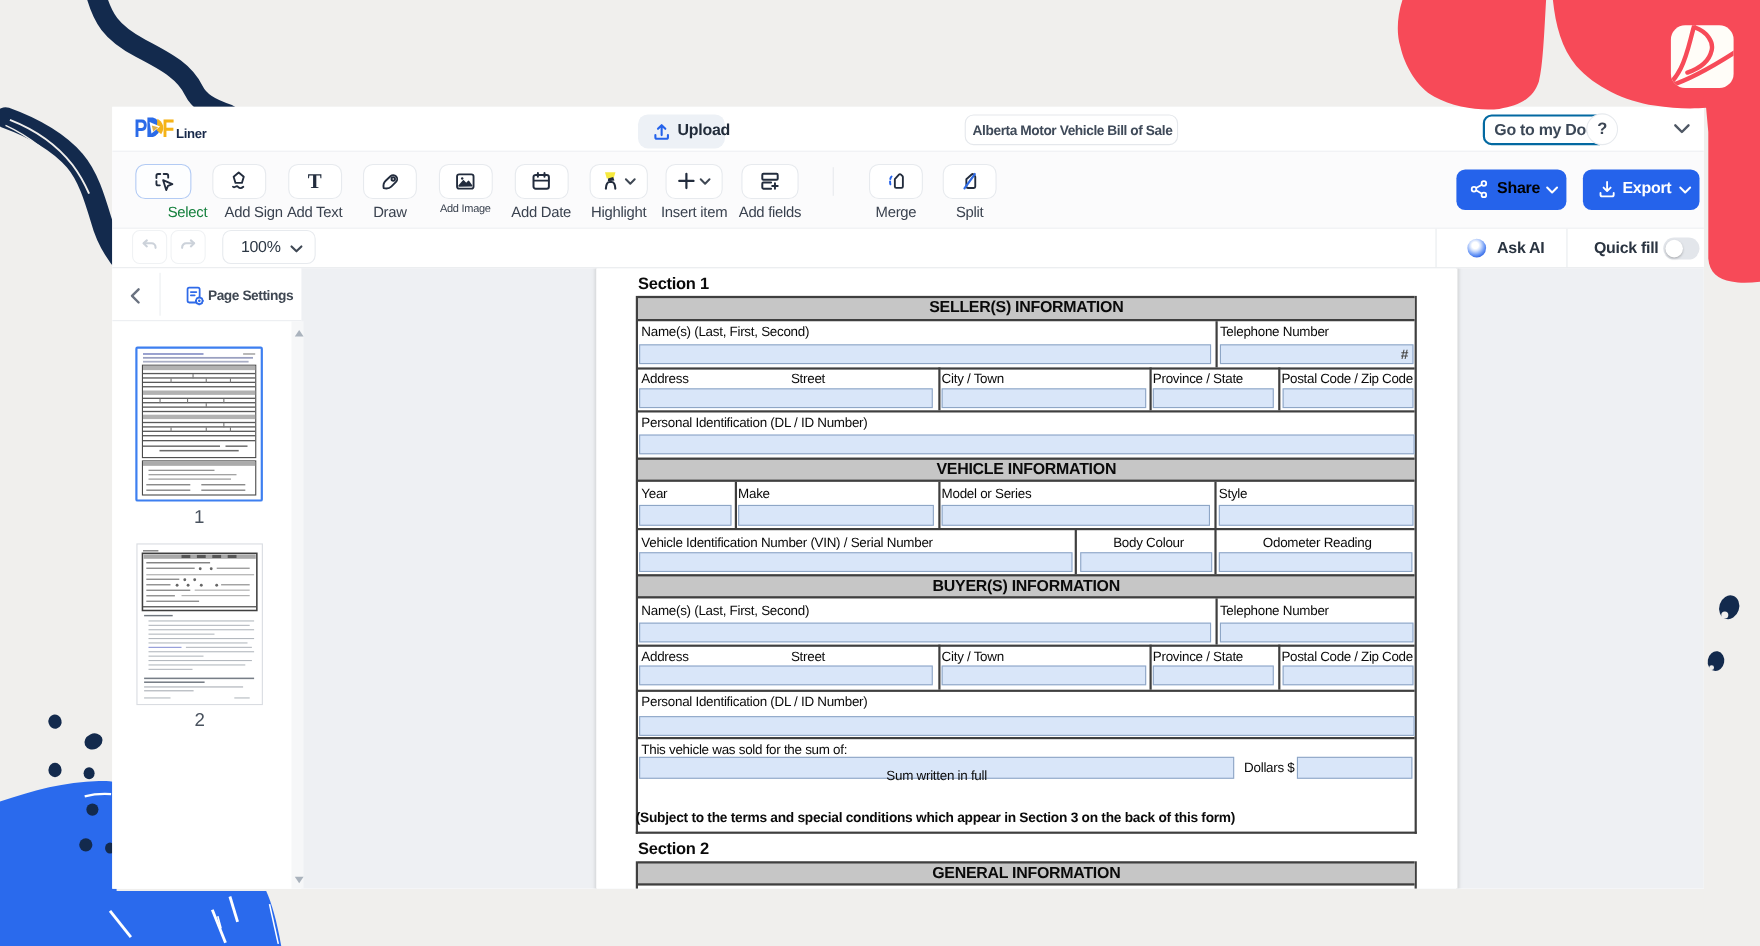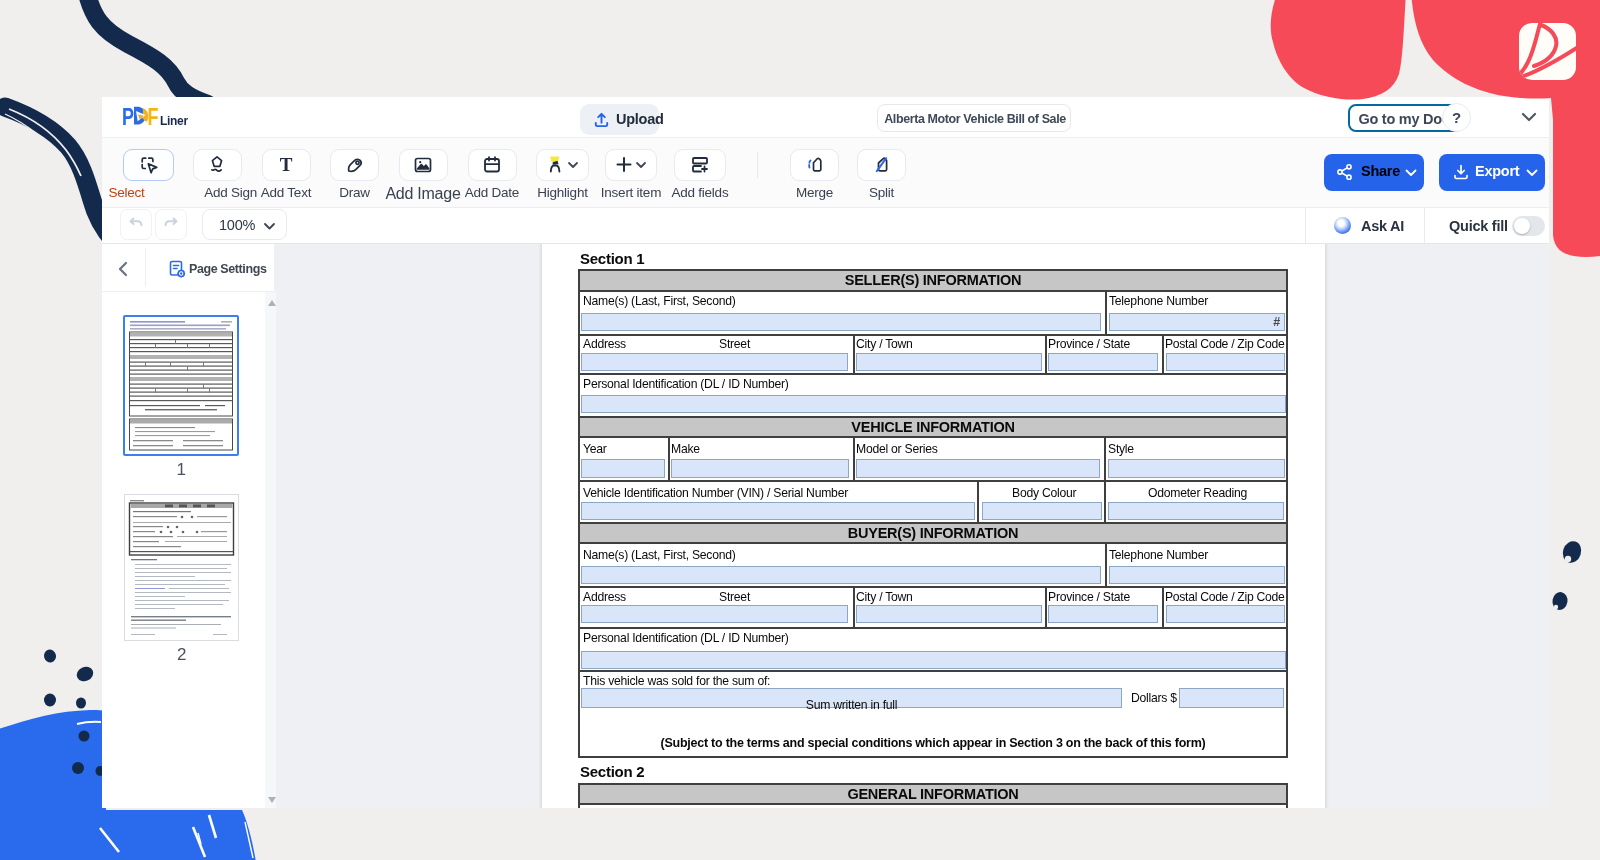--- a/index.html
+++ b/index.html
@@ -129,21 +129,21 @@
         <div class="f" style="left:586px;top:335.5px;width:119px;height:18.5px;"></div>
 
         <div class="l" style="left:3px;top:362.5px;">Personal Identification (DL / ID Number)</div>
         <div class="f" style="left:1px;top:381.5px;width:705px;height:18px;"></div>
 
         <div class="l" style="left:3px;top:405.5px;">This vehicle was sold for the sum of:</div>
         <div class="f" style="left:1px;top:418.5px;width:541px;height:20px;"></div>
         <div class="l" style="left:551px;top:423px;">Dollars $</div>
         <div class="f" style="left:599px;top:418.5px;width:105px;height:20px;"></div>
         <div class="l" style="left:1px;top:430px;width:541px;text-align:center;">Sum written in full</div>
-        <div class="l" style="left:-2px;top:467.5px;width:710px;text-align:center;font-weight:bold;font-size:12.5px;">(Subject to the terms and special conditions which appear in Section 3 on the back of this form)</div>
+        <div class="l" style="left:-2px;top:467.5px;width:710px;text-align:left;font-weight:bold;font-size:12.5px;">(Subject to the terms and special conditions which appear in Section 3 on the back of this form)</div>
       </div>
       <div class="abs" style="left:38px;top:522.5px;font-size:15px;font-weight:bold;">Section 2</div>
 
       <div class="abs" style="left:36px;top:542px;width:710px;height:31px;border-left:2px solid #3f3f3f;border-right:2px solid #3f3f3f;">
         <div class="h" style="top:0;">GENERAL INFORMATION</div>
       </div>
     </div>
   </div>
 
   <div class="abs" style="left:20px;top:7px;width:66px;height:26px;">
@@ -180,21 +180,21 @@
   <svg width="16" height="10" viewBox="0 0 16 10" style="position:absolute;left:1419px;top:15px" fill="none" stroke="#4f5865" stroke-width="2.2" stroke-linecap="round" stroke-linejoin="round">
       <path d="M2,2 l6,6 6,-6"></path>
     </svg>
 
   <div class="btn" style="left:21px;top:51.5px;width:51px;height:32.5px;border-color:#b3cbf4;background:#fdfeff;">
     <svg width="22" height="22" viewBox="0 0 22 22" style="margin:4px auto 0" fill="none" stroke="#222c3d" stroke-width="1.7" stroke-linecap="round" stroke-linejoin="round">
       <path d="M4.2,7.8 V5.7 a1.5,1.5 0 0 1 1.5,-1.5 h2 M10.8,4.2 h2.6 a1.5,1.5 0 0 1 1.5,1.5 v1.8 M4.2,10.6 v2.4 a1.5,1.5 0 0 0 1.5,1.5 h1.6"></path>
       <path d="M10.3,9.8 l8.4,3.6 -4,1.5 -1.6,3.9 z"></path>
     </svg>
   </div>
-  <div class="abs" style="left:6.5px;top:88px;width:80px;text-align:left;font-size:13.5px;color:#c2410c;white-space:nowrap;">Select</div>
+  <div class="abs" style="left:6.5px;top:88px;width:80px;text-align:right;font-size:13.5px;color:#15803d;white-space:nowrap;">Select</div>
 
   <div class="btn" style="left:90.5px;top:51.5px;width:49px;height:32.5px;">
     <svg width="22" height="22" viewBox="0 0 22 22" style="margin:4px auto 0" fill="none" stroke="#222c3d" stroke-width="1.7" stroke-linecap="round" stroke-linejoin="round">
       <path d="M11,2.8 L15.6,6.6 L13.9,12.3 H8.1 L6.4,6.6 Z"></path>
       <path d="M5.8,15.8 c1.4,1.7 3,-1.7 4.6,0 s3,1.7 4.8,0"></path>
     </svg>
   </div>
   <div class="abs" style="left:75.0px;top:88px;width:80px;text-align:right;font-size:13.5px;color:#3a424f;white-space:nowrap;">Add Sign</div>
 
   <div class="btn" style="left:159.5px;top:51.5px;width:49px;height:32.5px;">
@@ -212,21 +212,21 @@
   </div>
   <div class="abs" style="left:212.5px;top:88px;width:80px;text-align:center;font-size:13.5px;color:#3a424f;white-space:nowrap;">Draw</div>
 
   <div class="btn" style="left:296.5px;top:51.5px;width:49px;height:32.5px;">
     <svg width="22" height="22" viewBox="0 0 22 22" style="margin:4px auto 0" fill="none" stroke="#222c3d" stroke-width="1.7" stroke-linejoin="round">
       <rect x="3.5" y="4.5" width="15" height="13" rx="2"></rect>
       <path d="M5.5,15 l3.8,-4.4 2.6,2.7 2,-2.2 2.7,3.7 z" fill="#222c3d"></path>
       <circle cx="8.2" cy="8.2" r="1.1" fill="#222c3d" stroke="none"></circle>
     </svg>
   </div>
-  <div class="abs" style="left:281.0px;top:88px;width:80px;text-align:center;font-size:16px;color:#3a424f;white-space:nowrap;">Add Image</div>
+  <div class="abs" style="left:281.0px;top:88px;width:80px;text-align:center;font-size:10px;color:#3a424f;white-space:nowrap;">Add Image</div>
 
   <div class="btn" style="left:365.5px;top:51.5px;width:49px;height:32.5px;">
     <svg width="22" height="22" viewBox="0 0 22 22" style="margin:4px auto 0" fill="none" stroke="#222c3d" stroke-width="1.8" stroke-linecap="round" stroke-linejoin="round">
       <rect x="4" y="5" width="14" height="12.5" rx="2"></rect>
       <path d="M8,3.2 v3.4 M14,3.2 v3.4 M4.4,10.2 h13.2"></path>
     </svg>
   </div>
   <div class="abs" style="left:350.0px;top:88px;width:80px;text-align:center;font-size:13.5px;color:#3a424f;white-space:nowrap;">Add Date</div>
 
   <div class="btn" style="left:434px;top:51.5px;width:53px;height:32.5px;">

